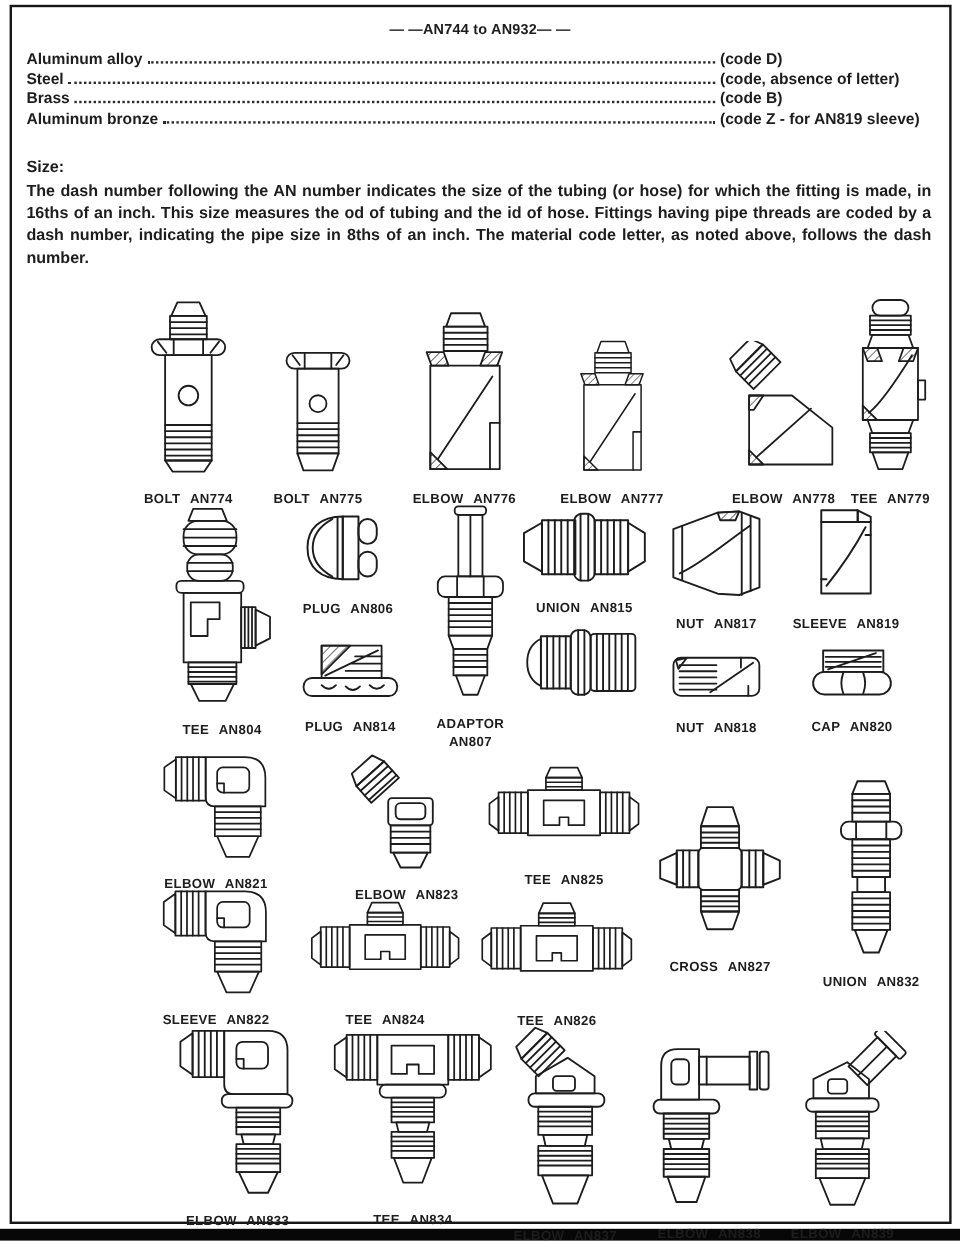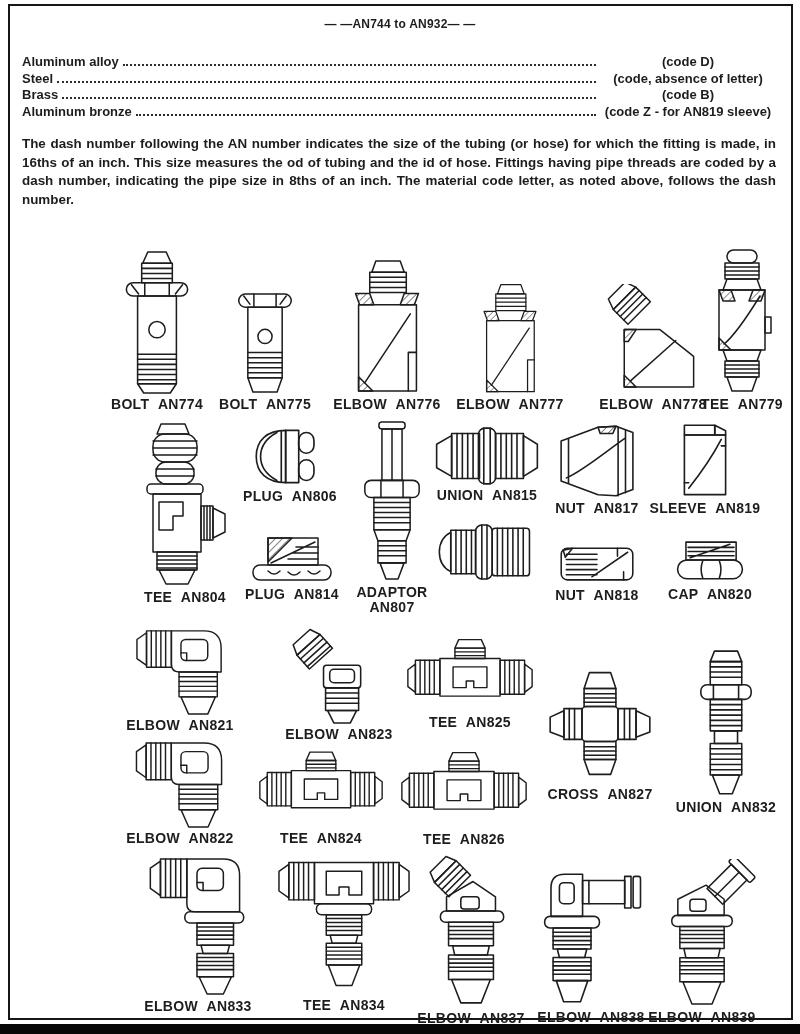--- a/index.html
+++ b/index.html
@@ -7,29 +7,29 @@
     width:800px;height:1034px;position:relative;overflow:hidden;
     background:#ffffff;color:#1d1d1d;
     font-family:"Liberation Sans",sans-serif;
   }
   .page-border{position:absolute;left:8px;top:4px;width:781px;height:1012px;border:2.5px solid #161616;}
   .bottom-bar{position:absolute;left:0;top:1024px;width:800px;height:10px;background:#070707;}
   .title{position:absolute;left:0;top:17px;width:100%;text-align:center;
          font-size:12px;font-weight:700;letter-spacing:.2px;}
   .block{position:absolute;left:22px;width:754px;}
   .blk-head{font-size:13.5px;font-weight:700;}
-  .mat-rows{margin-top:14px;text-align:center;}
+  .mat-rows{margin-top:1px;}
   .mat-row{display:flex;align-items:flex-end;height:16.4px;font-size:13px;font-weight:600;}
   .mat-name{white-space:nowrap;}
   .lead{flex:1;border-bottom:2px dotted #2c2c2c;margin:0 4px 3px 4px;height:0;}
   .mat-code{width:176px;white-space:nowrap;}
   .size-p{font-size:13.4px;line-height:18.6px;font-weight:600;text-align:justify;margin:4px 0 0 0;}
   .fig{position:absolute;text-align:center;}
   .art{display:block;width:100%;margin:0 auto;}
-  .cap{font-size:14px;font-weight:600;letter-spacing:.3px;word-spacing:5px;margin-top:2px;white-space:nowrap;line-height:14.5px;}
+  .cap{font-size:11px;font-weight:600;letter-spacing:.3px;word-spacing:5px;margin-top:14px;white-space:nowrap;line-height:14.5px;}
   .defs-holder{position:absolute;width:0;height:0;overflow:hidden;}
 </style>
 </head>
 <body>
 
 <svg class="defs-holder" aria-hidden="true">
 <defs>
 <pattern id="hatch" width="5" height="5" patternUnits="userSpaceOnUse" patternTransform="rotate(45)">
   <line x1="0" y1="0" x2="0" y2="5" stroke="#3a3a3a" stroke-width="1.2"></line>
 </pattern>
@@ -420,20 +420,21 @@
     </div>
     <div class="mat-row">
       <span class="mat-name">Aluminum bronze</span>
       <span class="lead"></span>
       <span class="mat-code">(code Z - for AN819 sleeve)</span>
     </div>
   </div>
 </div>
 
 <div class="block" style="top:131px">
+  <div class="blk-head">Size:</div>
   <p class="size-p">The dash number following the AN number indicates the size of the tubing (or hose) for which the fitting is made, in 16ths of an inch. This size measures the od of tubing and the id of hose. Fittings having pipe threads are coded by a dash number, indicating the pipe size in 8ths of an inch. The material code letter, as noted above, follows the dash number.</p>
 </div>
 
 <figure class="fig" style="left:57px;top:234px;width:120px">
   <svg class="art" style="height:145px">
       <use href="#g-bolt774" width="100%" height="100%"></use>
     </svg>
   <figcaption class="cap">BOLT AN774</figcaption>
 </figure>
 <figure class="fig" style="left:165px;top:276px;width:120px">
@@ -558,21 +559,21 @@
   <svg class="art" style="height:149px">
       <use href="#g-union832" width="100%" height="100%"></use>
     </svg>
   <figcaption class="cap">UNION AN832</figcaption>
 </figure>
 
 <figure class="fig" style="left:78px;top:724px;width:124px">
   <svg class="art" style="height:89px">
       <use href="#g-elbow90" width="100%" height="100%"></use>
     </svg>
-  <figcaption class="cap">ELBOW AN822</figcaption>
+  <figcaption class="cap">SLEEVE AN822</figcaption>
 </figure>
 <figure class="fig" style="left:218px;top:726px;width:126px">
   <svg class="art" style="height:87px">
       <use href="#g-tee-an" width="100%" height="100%"></use>
     </svg>
   <figcaption class="cap">TEE AN824</figcaption>
 </figure>
 <figure class="fig" style="left:360px;top:727px;width:128px">
   <svg class="art" style="height:87px">
       <use href="#g-tee-an" width="100%" height="100%"></use>

